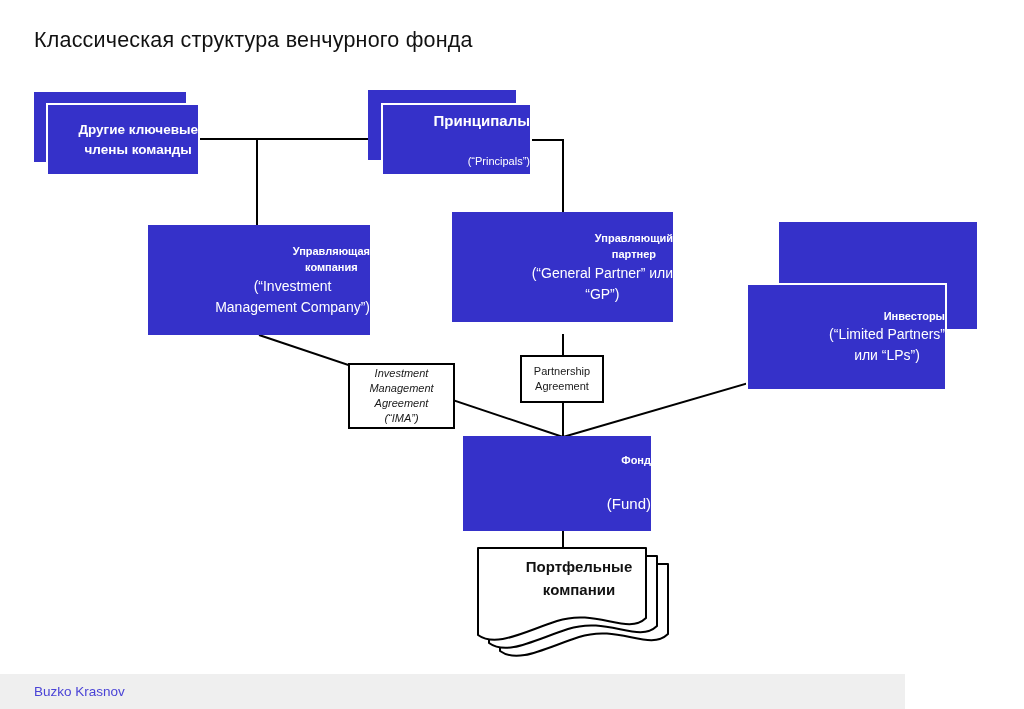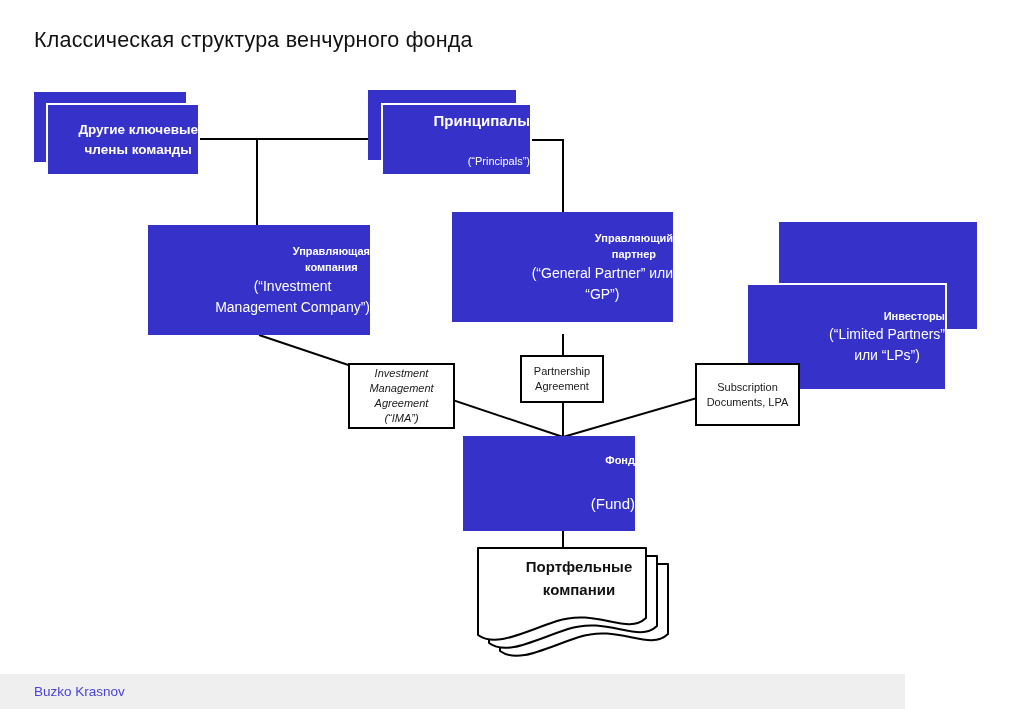--- a/index.html
+++ b/index.html
@@ -37,21 +37,21 @@
   .n-other{left:46px;top:103px;width:154px;height:73px;}
   .n-other .t{font-size:13.5px;line-height:1.45;}
   .n-principals-back{left:368px;top:90px;width:148px;height:70px;}
   .n-principals{left:381px;top:103px;width:151px;height:73px;}
   .n-principals .t{font-size:15px;}
   .n-principals .s{font-size:11px;margin-top:20px;}
   .n-mgmt{left:148px;top:225px;width:222px;height:110px;}
   .n-gp{left:452px;top:212px;width:221px;height:110px;padding-left:8px;}
   .n-investors-back{left:779px;top:222px;width:198px;height:107px;}
   .n-investors{left:746px;top:235px;width:201px;height:108px;margin-top:48px;}
-  .n-fund{left:463px;top:436px;width:172px;height:95px;gap:24px;}
+  .n-fund{left:463px;top:436px;width:188px;height:95px;gap:24px;}
   .n-fund .s{font-size:15px;}
 
   .labelbox{
     position:absolute;z-index:4;box-sizing:border-box;
     background:#ffffff;border:2px solid #000000;
     color:#1a1a1a;font-size:11px;line-height:1.35;text-align:center;
     display:flex;align-items:center;justify-content:center;white-space:pre-line;
   }
   .lbl-ima{left:348px;top:363px;width:107px;height:66px;font-style:italic;}
   .lbl-partnership{left:520px;top:355px;width:84px;height:48px;}
@@ -139,22 +139,20 @@
     <div class="t">Фонд</div>
     <div class="s">(Fund)</div>
   </div>
 
   <div class="labelbox lbl-ima">Investment
 Management
 Agreement
 (“IMA”)</div>
   <div class="labelbox lbl-partnership">Partnership
 Agreement</div>
-  <div class="labelbox lbl-subscription">Subscription
-Documents, LPA</div>
 
   <div class="portfolio-text">Портфельные
 компании</div>
 
   <div class="footer">
     <span class="brand">Buzko Krasnov</span>
   </div>
 
 </div>
 

